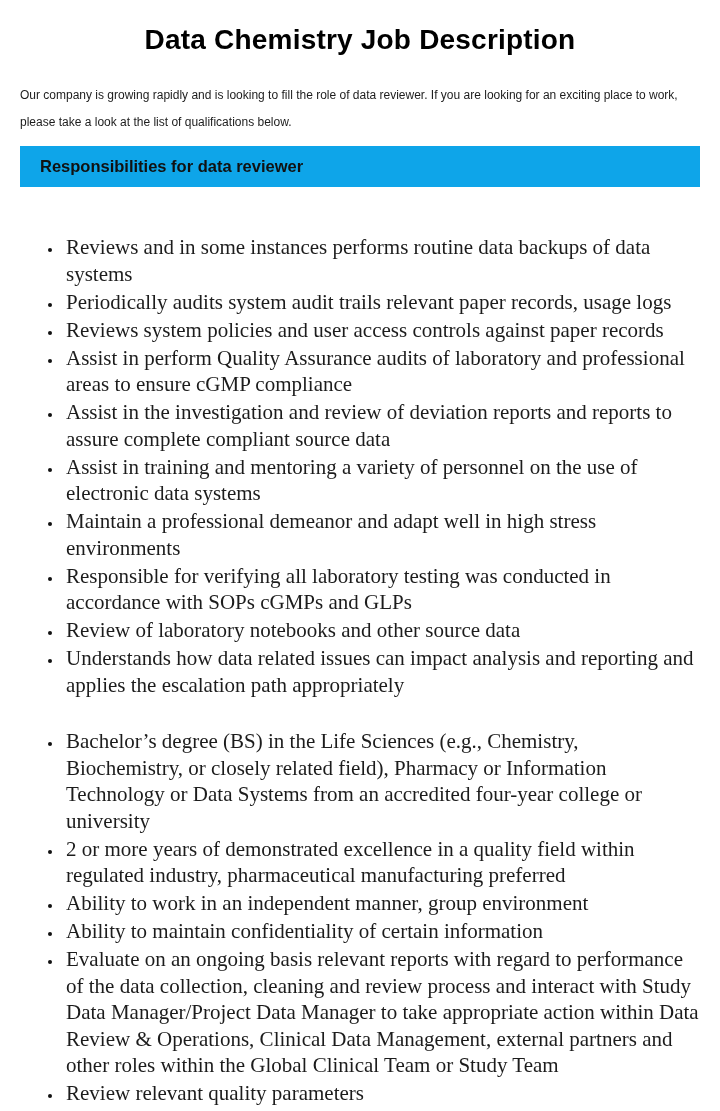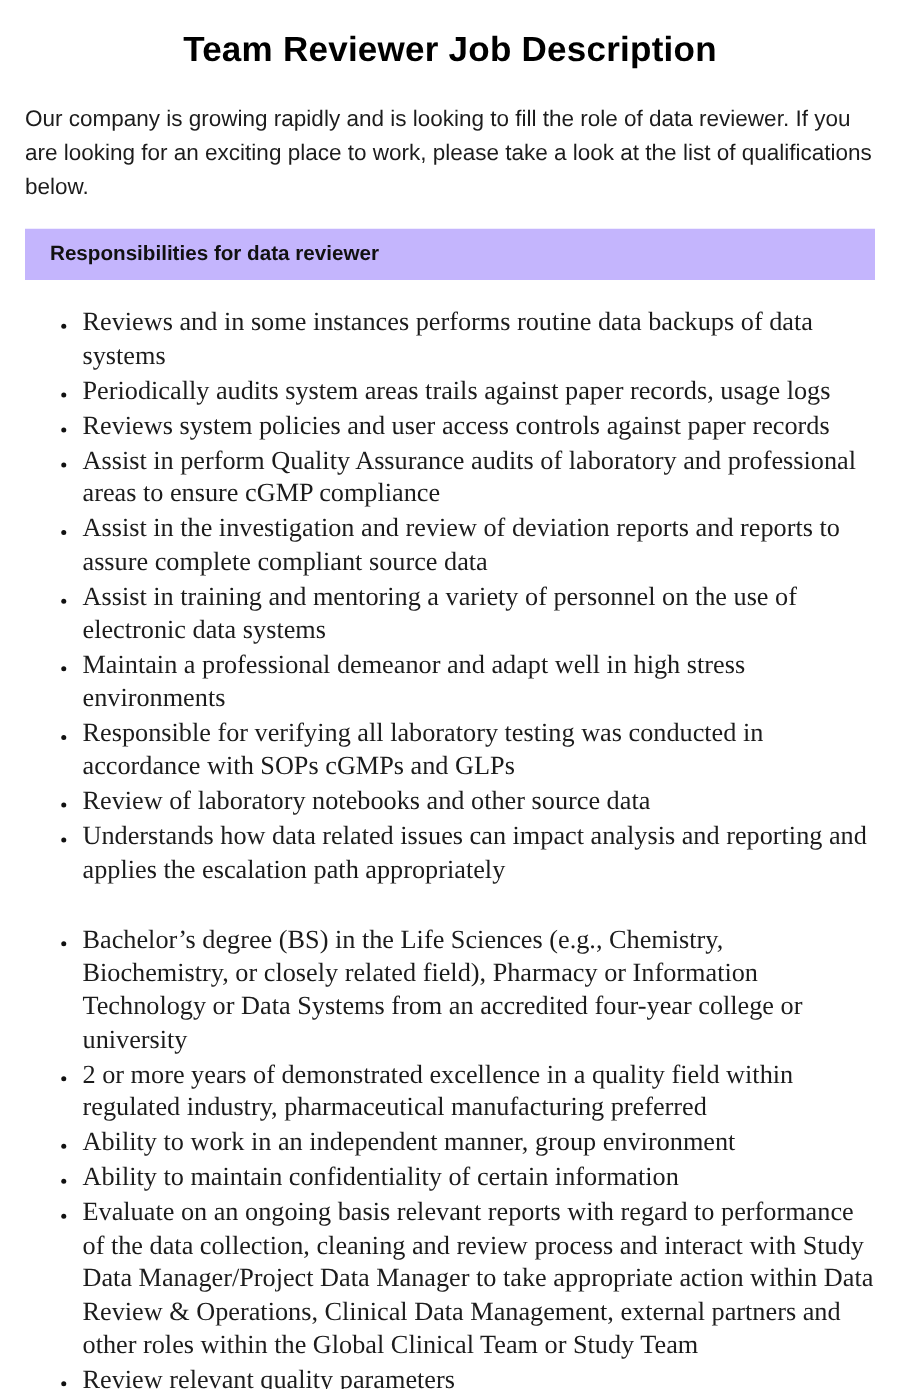--- a/index.html
+++ b/index.html
@@ -17,32 +17,32 @@
   }
   .page-title {
     text-align: center;
     font-size: 28px;
     font-weight: 700;
     color: #000000;
     letter-spacing: 0.2px;
     padding: 24px 0 26px 0;
   }
   .intro {
-    font-size: 18px;
+    font-size: 12px;
     line-height: 27px;
-    margin-bottom: 20px;
+    margin-bottom: 10px;
     color: #1c1c1c;
   }
   .section-bar {
-    background: #c4b5fd;
+    background: #0ea5e9;
     padding: 11px 20px;
     font-size: 16.5px;
     font-weight: 700;
     color: #111111;
-    margin-bottom: 20px;
+    margin-bottom: 47px;
   }
   .section-bar.second {
     margin-top: 8px;
   }
   ul.bullet-list {
     list-style: disc;
     padding-left: 43px;
     margin-bottom: 30px;
   }
   ul.bullet-list li {
@@ -55,31 +55,31 @@
   ul.bullet-list li::marker {
     color: #111111;
     font-size: 14px;
   }
 </style>
 </head>
 <body>
 
 <div class="doc">
 
-  <h1 class="page-title">Team Reviewer Job Description</h1>
+  <h1 class="page-title">Data Chemistry Job Description</h1>
 
   <p class="intro">Our company is growing rapidly and is looking to fill the role of data reviewer. If you are looking for an exciting place to work, please take a look at the list of qualifications below.</p>
 
   <div class="section-bar">
     <span>Responsibilities for data reviewer</span>
   </div>
 
   <ul class="bullet-list">
     <li>Reviews and in some instances performs routine data backups of data systems</li>
-    <li>Periodically audits system areas trails against paper records, usage logs</li>
+    <li>Periodically audits system audit trails relevant paper records, usage logs</li>
     <li>Reviews system policies and user access controls against paper records</li>
     <li>Assist in perform Quality Assurance audits of laboratory and professional areas to ensure cGMP compliance</li>
     <li>Assist in the investigation and review of deviation reports and reports to assure complete compliant source data</li>
     <li>Assist in training and mentoring a variety of personnel on the use of electronic data systems</li>
     <li>Maintain a professional demeanor and adapt well in high stress environments</li>
     <li>Responsible for verifying all laboratory testing was conducted in accordance with SOPs cGMPs and GLPs</li>
     <li>Review of laboratory notebooks and other source data</li>
     <li>Understands how data related issues can impact analysis and reporting and applies the escalation path appropriately</li>
   </ul>
 

